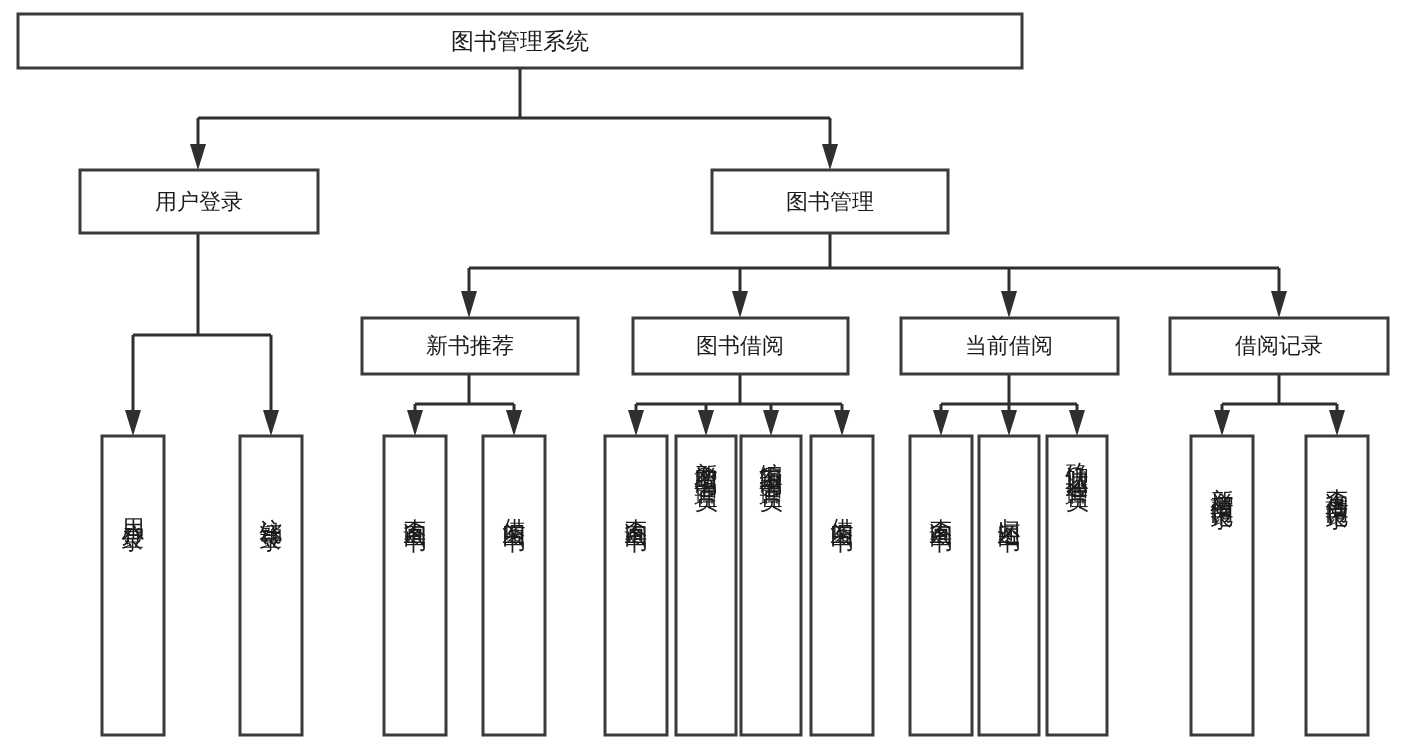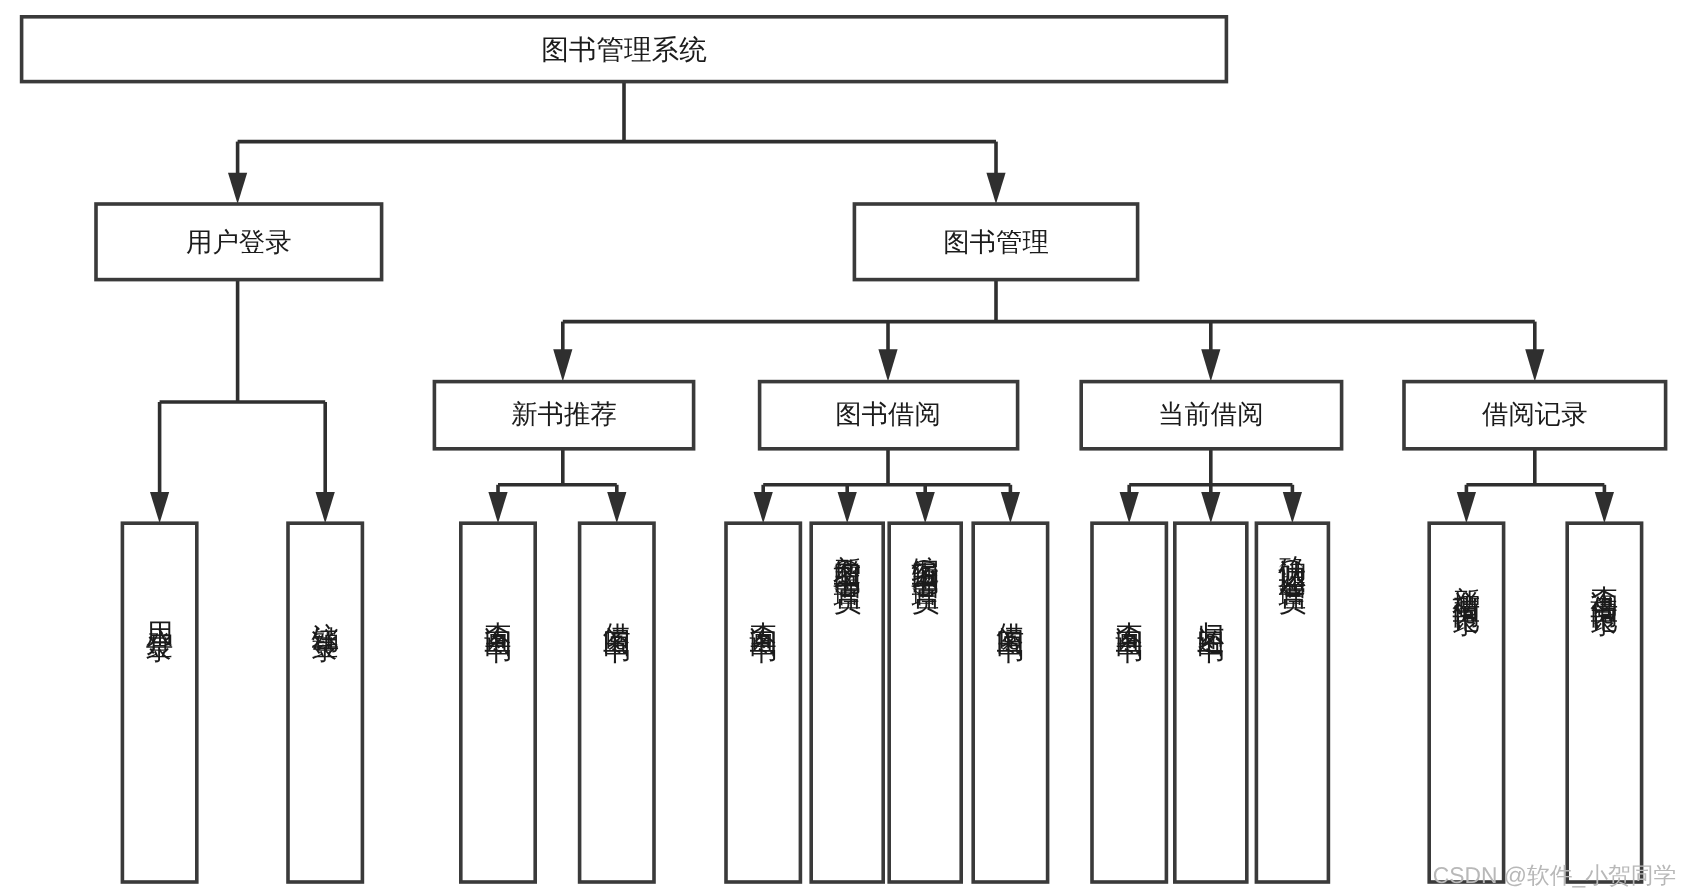--- a/index.html
+++ b/index.html
@@ -247,15 +247,14 @@
     <span class="leaf-label">确认归还（管理员）</span>
   </div>
 
   <div class="leaf-label-holder" style="left:1191px; top:470px; width:62px; height:260px;">
     <span class="leaf-label">新增借阅记录</span>
   </div>
   <div class="leaf-label-holder" style="left:1306px; top:470px; width:62px; height:260px;">
     <span class="leaf-label">查询借阅记录</span>
   </div>
 
-  <div id="watermark">CSDN @软件_小贺同学</div>
 
 </div>
 
 </body></html>

